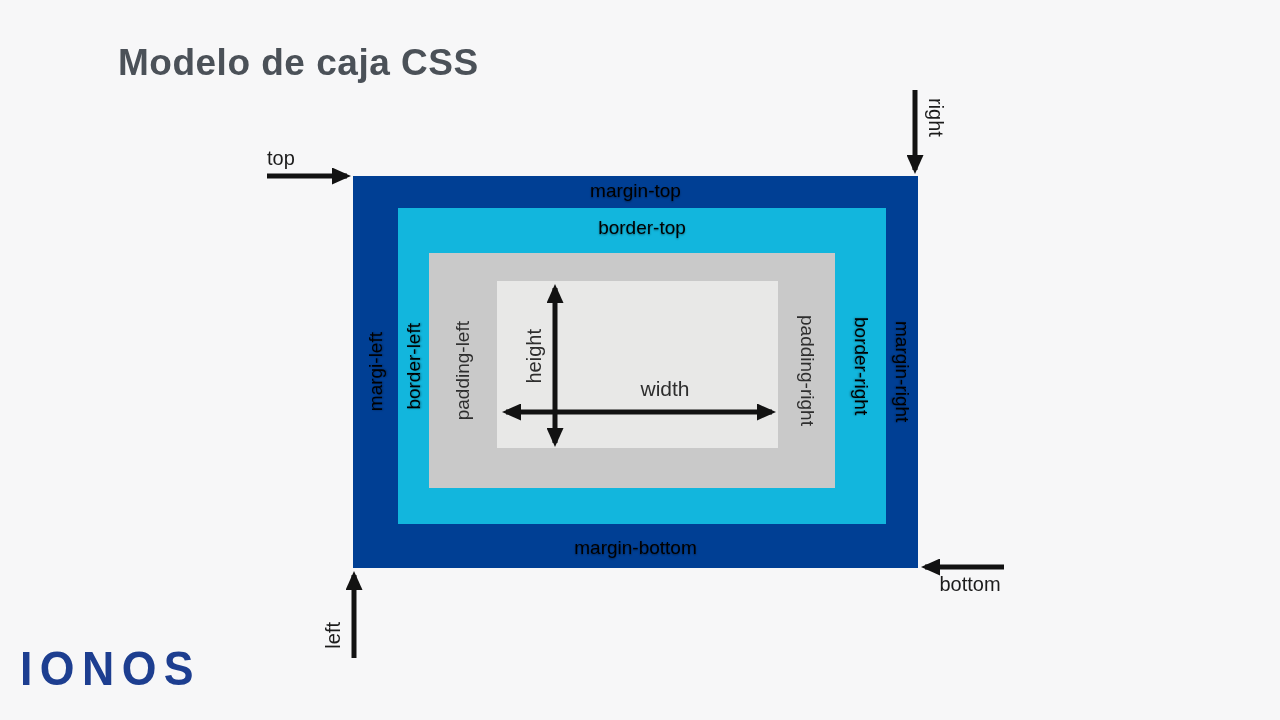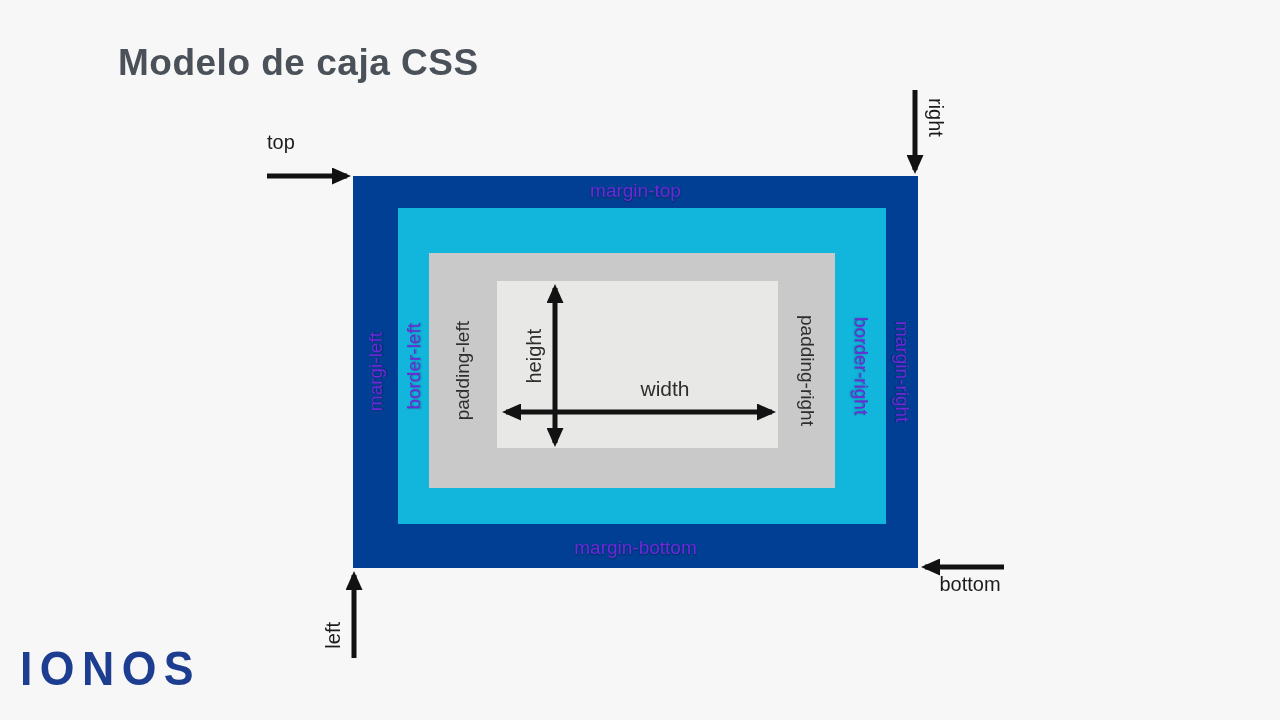--- a/index.html
+++ b/index.html
@@ -21,21 +21,21 @@
   .box { position: absolute; }
   #margin-box  { left: 353px; top: 176px; width: 565px; height: 392px; background: #003f94; }
   #border-box  { left: 398px; top: 208px; width: 488px; height: 316px; background: #12b6dd; }
   #padding-box { left: 429px; top: 253px; width: 406px; height: 235px; background: #c9c9c9; }
   #content-box { left: 497px; top: 281px; width: 281px; height: 167px; background: #e8e8e7; }
 
   .hlabel { position: absolute; text-align: center; font-size: 19px; }
   .vband  { position: absolute; display: flex; align-items: center; justify-content: center; font-size: 19px; }
   .v-up   { writing-mode: vertical-rl; transform: rotate(180deg); }
   .v-down { writing-mode: vertical-rl; }
-  .white-t { color: #6d28d9; text-shadow: 0 1px 2px rgba(0,0,0,0.40); }
+  .white-t { color: #000000; text-shadow: 0 1px 2px rgba(0,0,0,0.40); }
   .dark-t  { color: #2e2e2e; }
 
   
   #lbl-margin-top    { left: 353px; top: 180px; width: 565px; }
   #lbl-border-top    { left: 398px; top: 217px; width: 488px; }
   #lbl-border-bottom { left: 398px; top: 498px; width: 488px; }
   #lbl-margin-bottom { left: 353px; top: 537px; width: 565px; }
 
   
   #lbl-margin-left   { left: 353px; top: 176px; width: 45px; height: 392px; }
@@ -44,21 +44,21 @@
   #lbl-padding-right { left: 778px; top: 253px; width: 57px; height: 235px; }
   #lbl-border-right  { left: 835px; top: 208px; width: 51px; height: 316px; }
   #lbl-margin-right  { left: 886px; top: 176px; width: 32px; height: 392px; }
 
   
   #lbl-height { left: 512px; top: 281px; width: 44px; height: 150px; color: #2e2e2e; font-size: 20px; }
   #lbl-width  { left: 600px; top: 377px; width: 130px; color: #2e2e2e; font-size: 21px; }
 
   
   .outside-label { position: absolute; font-size: 20px; color: #1c1c1c; }
-  #lbl-top    { left: 267px; top: 131px; }
+  #lbl-top    { left: 267px; top: 147px; }
   #lbl-right  { left: 922px; top: 88px;  width: 26px; height: 58px; }
   #lbl-bottom { left: 930px; top: 573px; width: 80px; text-align: center; }
   #lbl-left   { left: 320px; top: 606px; width: 26px; height: 58px; }
   .outside-v { display: flex; align-items: center; justify-content: center; }
 
   #arrows-svg { position: absolute; left: 0; top: 0; z-index: 10; pointer-events: none; }
 
   .ionos-logo {
     position: absolute; left: 20px; top: 641px;
     font-size: 48px; font-weight: bold; color: #1d3e90;
@@ -72,20 +72,21 @@
 <div id="stage">
 
   <div class="page-title">Modelo de caja CSS</div>
 
   <div class="box" id="margin-box"></div>
   <div class="box" id="border-box"></div>
   <div class="box" id="padding-box"></div>
   <div class="box" id="content-box"></div>
 
   <div class="hlabel white-t" id="lbl-margin-top">margin-top</div>
+  <div class="hlabel white-t" id="lbl-border-top">border-top</div>
   <div class="hlabel white-t" id="lbl-margin-bottom">margin-bottom</div>
 
   <div class="vband" id="lbl-margin-left">
     <span class="v-up white-t">margi-left</span>
   </div>
   <div class="vband" id="lbl-border-left">
     <span class="v-up white-t">border-left</span>
   </div>
   <div class="vband" id="lbl-padding-left">
     <span class="v-up dark-t">padding-left</span>

